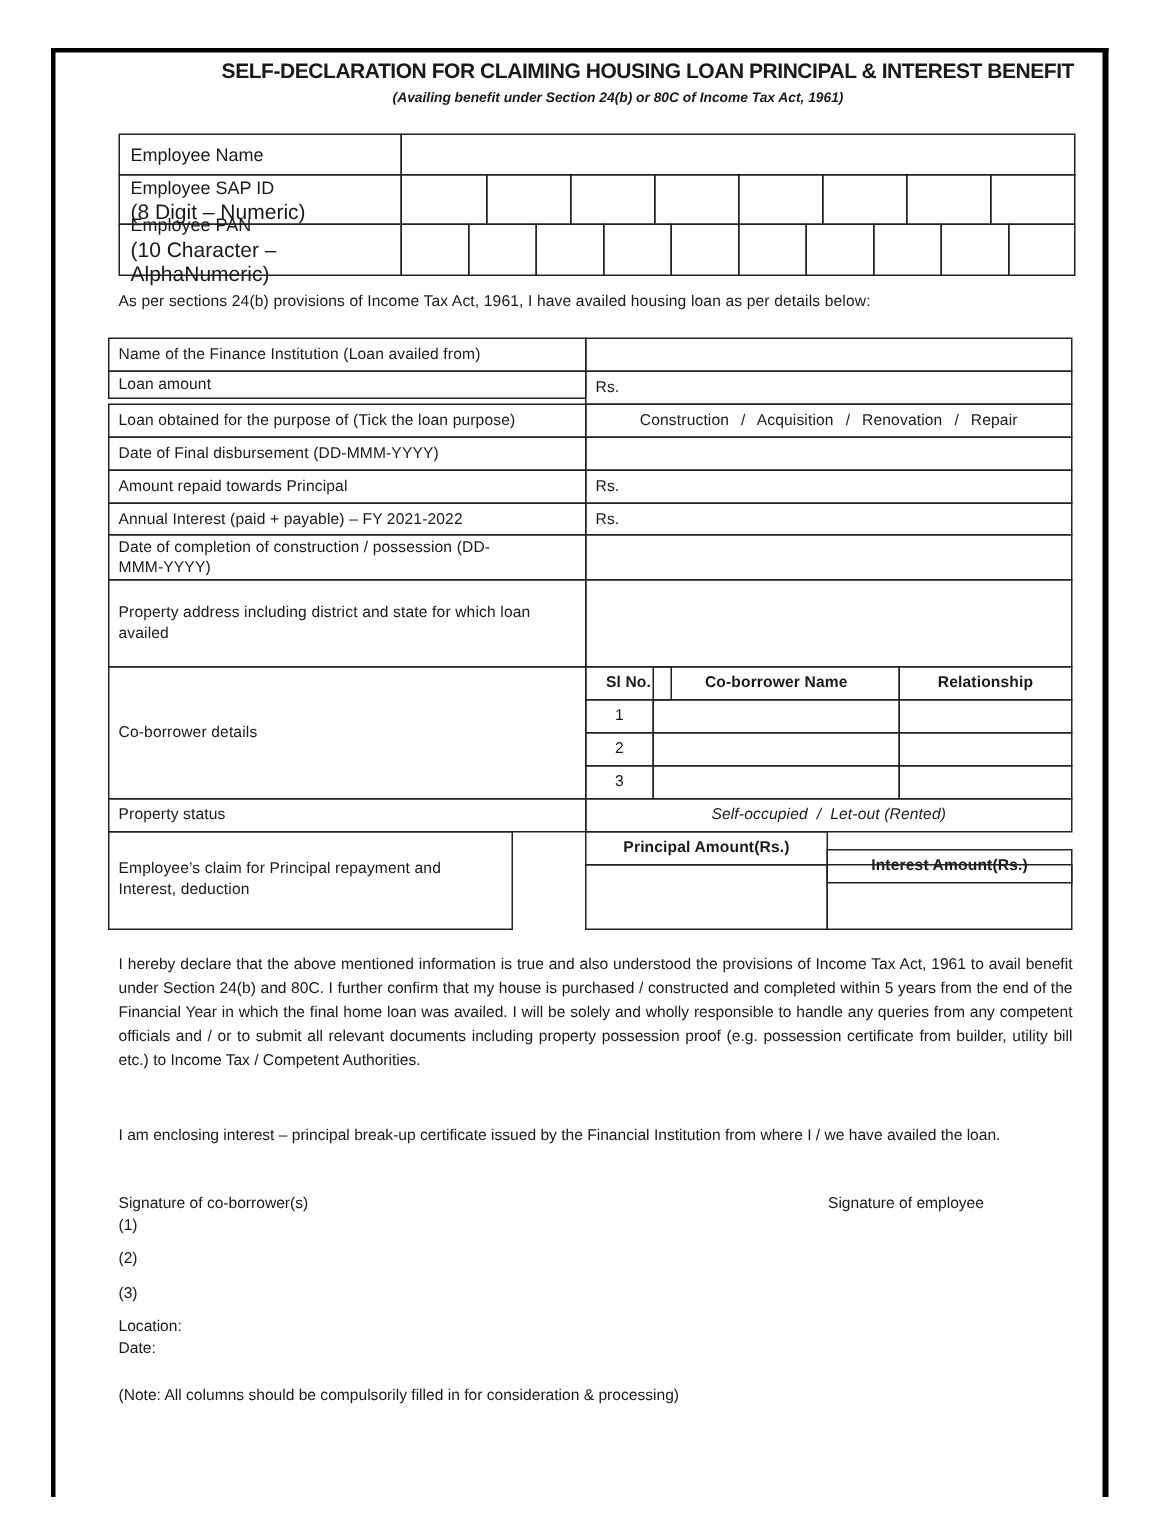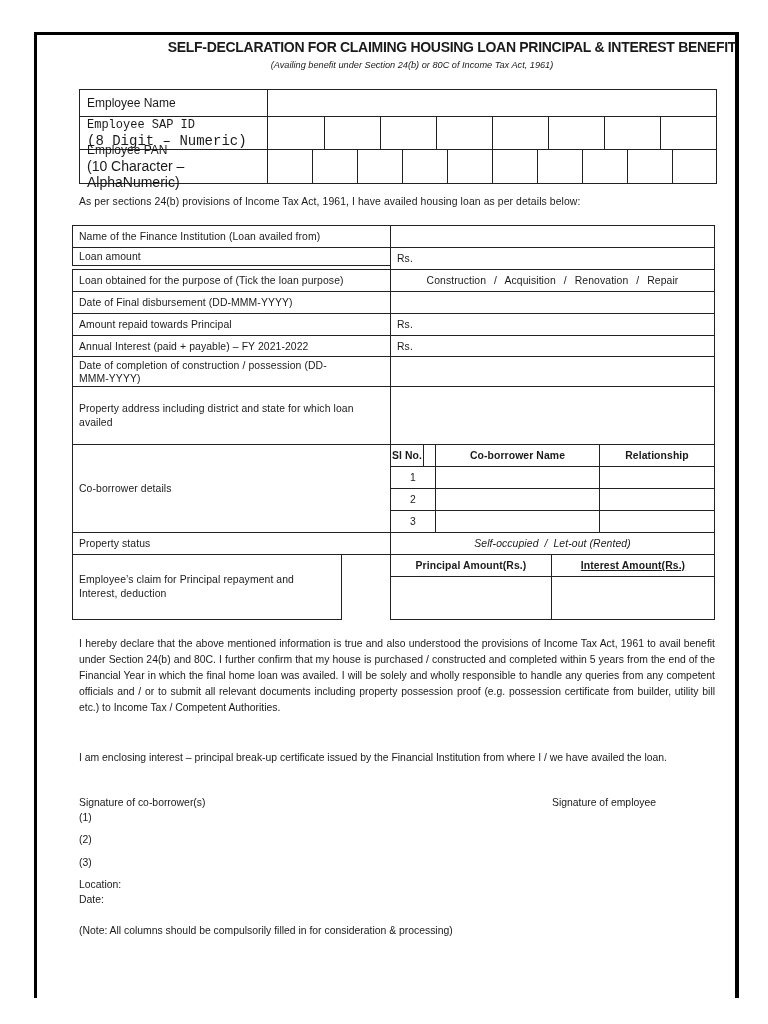--- a/index.html
+++ b/index.html
@@ -1,23 +1,23 @@
 <!DOCTYPE html>
 <html><head>
 <meta charset="utf-8">
 <style>
   html, body { margin:0; padding:0; background:#ffffff; }
   body { width:768px; height:1024px; position:relative; overflow:hidden;
          font-family:"Liberation Sans", sans-serif; color:#1a1a1a; }
   .frame { position:absolute; left:34px; top:32px; width:698px; height:963px;
            border-left:3px solid #000; border-top:3px solid #000; border-right:4px solid #000; }
-  .title { position:absolute; left:0; width:768px; top:39px; text-align:right; padding-right:32px; box-sizing:border-box;
+  .title { position:absolute; left:0; width:768px; top:39px; text-align:right; padding-right:52px; box-sizing:border-box;
            font-weight:bold; font-size:14px; letter-spacing:-0.3px; white-space:nowrap; }
   .subtitle { position:absolute; left:0; width:768px; top:60px; text-align:center; padding-left:56px; box-sizing:border-box;
-              font-style:italic; font-weight:normal; font-size:9.2px; }
+              font-style:italic; font-weight:bold; font-size:9.2px; }
   .abs { position:absolute; }
   .cell { position:absolute; box-sizing:border-box; border:1px solid #222; font-size:10.5px; }
   .lbl { padding-left:7px; display:flex; flex-direction:column; justify-content:center; }
   .lbl-main { font-size:12px; }
   .lbl-sub { font-size:14px; margin-top:1px; }
   .txt { font-size:10.4px; letter-spacing:0.1px; }
   .center { display:flex; align-items:center; justify-content:center; text-align:center; }
   .left { display:flex; align-items:center; padding-left:6px; }
   .bold { font-weight:bold; }
   .para { position:absolute; left:79px; width:636px; font-size:10.4px; line-height:16px; text-align:justify; }
@@ -30,21 +30,21 @@
 
 <div class="title">SELF-DECLARATION FOR CLAIMING HOUSING LOAN PRINCIPAL &amp; INTEREST BENEFIT</div>
 <div class="subtitle">(Availing benefit under Section 24(b) or 80C of Income Tax Act, 1961)</div>
 
 <div>
   <div class="cell lbl" style="left:79px;top:89px;width:189px;height:28px;">
     <span class="lbl-main">Employee Name</span>
   </div>
   <div class="cell" style="left:267px;top:89px;width:450px;height:28px;"></div>
 
-  <div class="cell lbl" style="left:79px;top:116px;width:189px;height:34px;font-family:Liberation Mono, monospace;">
+  <div class="cell lbl" style="left:79px;top:116px;width:189px;height:34px;">
     <span class="lbl-main">Employee SAP ID</span>
     <span class="lbl-sub">(8 Digit – Numeric)</span>
   </div>
   <div class="cell" style="left:267px;top:116px;width:58px;height:34px;"></div>
   <div class="cell" style="left:324px;top:116px;width:57px;height:34px;"></div>
   <div class="cell" style="left:380px;top:116px;width:57px;height:34px;"></div>
   <div class="cell" style="left:436px;top:116px;width:57px;height:34px;"></div>
   <div class="cell" style="left:492px;top:116px;width:57px;height:34px;"></div>
   <div class="cell" style="left:548px;top:116px;width:57px;height:34px;"></div>
   <div class="cell" style="left:604px;top:116px;width:57px;height:34px;"></div>
@@ -88,42 +88,42 @@
   <div class="cell left txt" style="left:72px;top:335px;width:319px;height:22px;">Annual Interest (paid + payable) – FY 2021-2022</div>
   <div class="cell left txt" style="left:390px;top:335px;width:325px;height:22px;">Rs.</div>
 
   <div class="cell left txt" style="left:72px;top:356px;width:319px;height:31px;line-height:13px;padding-right:40px;">Date of completion of construction / possession (DD-MMM-YYYY)</div>
   <div class="cell left txt" style="left:390px;top:356px;width:325px;height:31px;"></div>
 
   <div class="cell left txt" style="left:72px;top:386px;width:319px;height:59px;line-height:14px;padding-right:8px;">Property address including district and state for which loan availed</div>
   <div class="cell left txt" style="left:390px;top:386px;width:325px;height:59px;"></div>
 
   <div class="cell left txt" style="left:72px;top:444px;width:319px;height:89px;">Co-borrower details</div>
-  <div class="cell center txt bold" style="left:390px;top:444px;width:34px;height:23px;">Sl No.</div>
+  <div class="cell center txt bold" style="left:390px;top:444px;width:58px;height:23px;">Sl No.</div>
   <div class="cell center txt bold" style="left:435px;top:444px;width:165px;height:23px;">Co-borrower Name</div>
   <div class="cell center txt bold" style="left:599px;top:444px;width:116px;height:23px;">Relationship</div>
 
   <div class="cell center txt" style="left:390px;top:466px;width:46px;height:23px;">1</div>
   <div class="cell" style="left:435px;top:466px;width:165px;height:23px;"></div>
   <div class="cell" style="left:599px;top:466px;width:116px;height:23px;"></div>
 
   <div class="cell center txt" style="left:390px;top:488px;width:46px;height:23px;">2</div>
   <div class="cell" style="left:435px;top:488px;width:165px;height:23px;"></div>
   <div class="cell" style="left:599px;top:488px;width:116px;height:23px;"></div>
 
   <div class="cell center txt" style="left:390px;top:510px;width:46px;height:23px;">3</div>
   <div class="cell" style="left:435px;top:510px;width:165px;height:23px;"></div>
   <div class="cell" style="left:599px;top:510px;width:116px;height:23px;"></div>
 
   <div class="cell left txt" style="left:72px;top:532px;width:319px;height:23px;">Property status</div>
   <div class="cell center txt" style="left:390px;top:532px;width:325px;height:23px;white-space:pre;font-style:italic;">Self-occupied  /  Let-out (Rented)</div>
 
   <div class="cell left txt" style="left:72px;top:554px;width:270px;height:66px;line-height:14px;padding-right:20px;">Employee’s claim for Principal repayment and Interest, deduction</div>
   <div class="cell center txt bold" style="left:390px;top:554px;width:162px;height:23px;">Principal Amount(Rs.)</div>
-  <div class="cell center txt bold" style="left:551px;top:554px;width:164px;height:23px;text-decoration:underline;">Interest Amount(Rs.)</div>
+  <div class="cell center txt bold" style="left:551px;top:566px;width:164px;height:23px;">Interest Amount(Rs.)</div>
   <div class="cell" style="left:390px;top:576px;width:162px;height:44px;"></div>
   <div class="cell" style="left:551px;top:576px;width:164px;height:44px;"></div>
 </div>
 
 <div class="para" style="top:636px;">I hereby declare that the above mentioned information is true and also understood the provisions of Income Tax Act, 1961 to avail benefit under Section 24(b) and 80C. I further confirm that my house is purchased / constructed and completed within 5 years from the end of the Financial Year in which the final home loan was availed. I will be solely and wholly responsible to handle any queries from any competent officials and / or to submit all relevant documents including property possession proof (e.g. possession certificate from builder, utility bill etc.) to Income Tax / Competent Authorities.</div>
 <div class="para" style="top:750px;">I am enclosing interest – principal break-up certificate issued by the Financial Institution from where I / we have availed the loan.</div>
 
 <div class="sig" style="left:79px;top:797px;">Signature of co-borrower(s)</div>
 <div class="sig" style="left:552px;top:797px;">Signature of employee</div>
 <div class="sig" style="left:79px;top:812px;">(1)</div>

